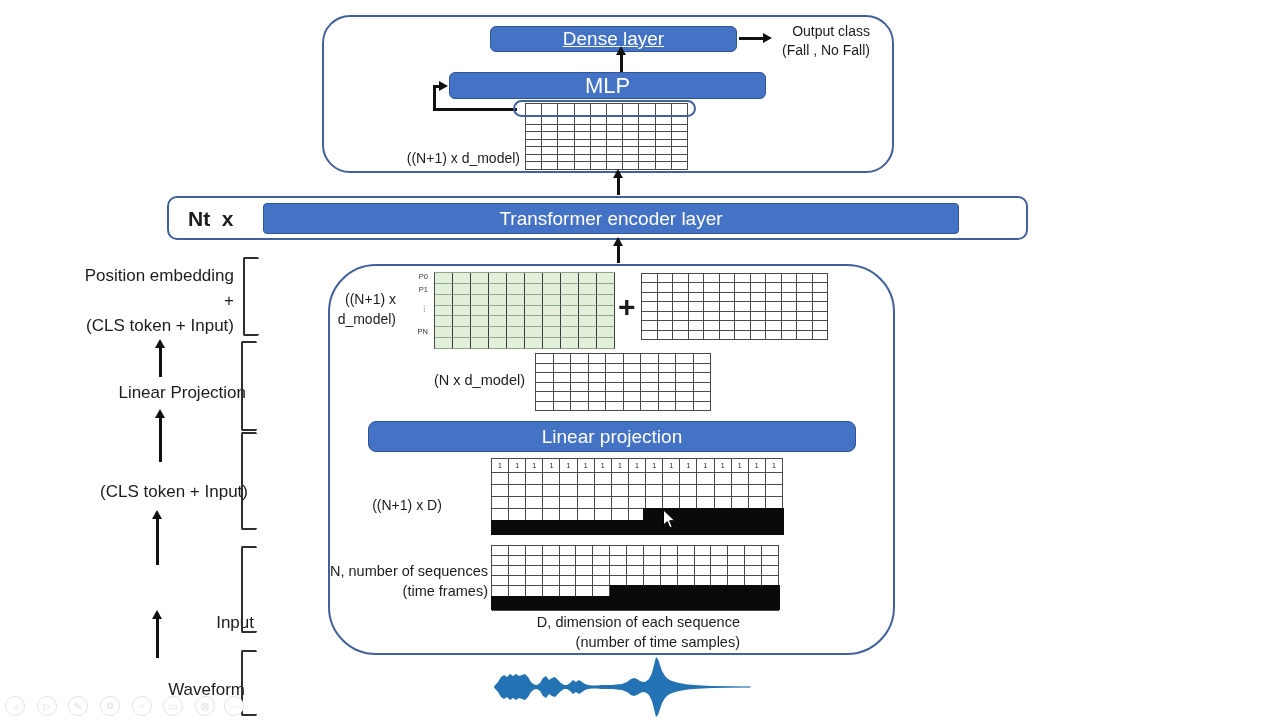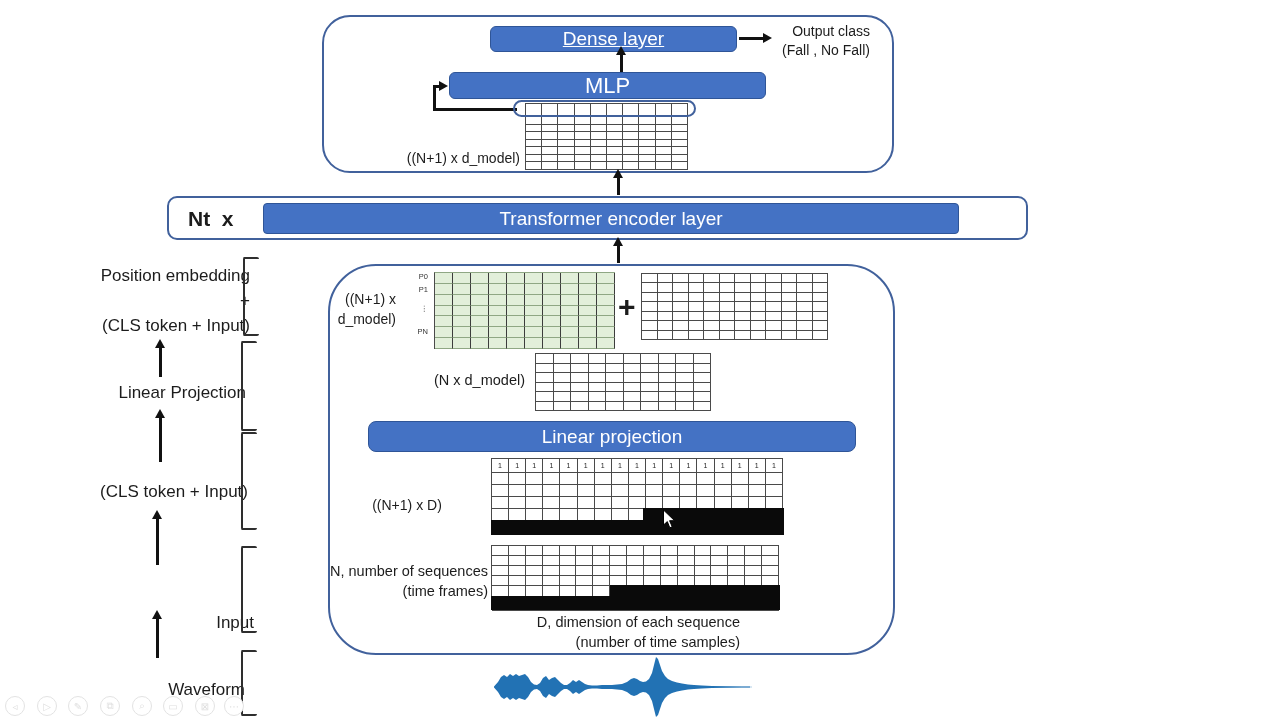--- a/index.html
+++ b/index.html
@@ -634,21 +634,21 @@
       </div>
     <div class="blackband" style="left:119px;top:40px;width:170px;height:11px;"></div>
     <div class="blackband" style="left:0px;top:51px;width:289px;height:14px;"></div>
   </div>
 
   <div class="lbl center" style="left:510px;top:612px;width:230px;font-size:14.5px;line-height:20px;">
     <div>D, dimension of each sequence</div>
     <div>(number of time samples)</div>
   </div>
 
-  <div class="lbl center" style="left:50px;top:263px;width:200px;font-size:17px;line-height:25px;">
+  <div class="lbl center" style="left:34px;top:263px;width:200px;font-size:17px;line-height:25px;">
     <div>Position embedding</div>
     <div>+</div>
     <div>(CLS token + Input)</div>
   </div>
   <div class="bracket" style="left:243px;top:257px;height:79px;"></div>
 
   <div class="varrow" style="left:159px;top:347px;height:30px;"></div>
 
   <div class="lbl center" style="left:46px;top:383px;width:200px;font-size:17px;">Linear Projection</div>
   <div class="bracket" style="left:241px;top:341px;height:90px;"></div>

